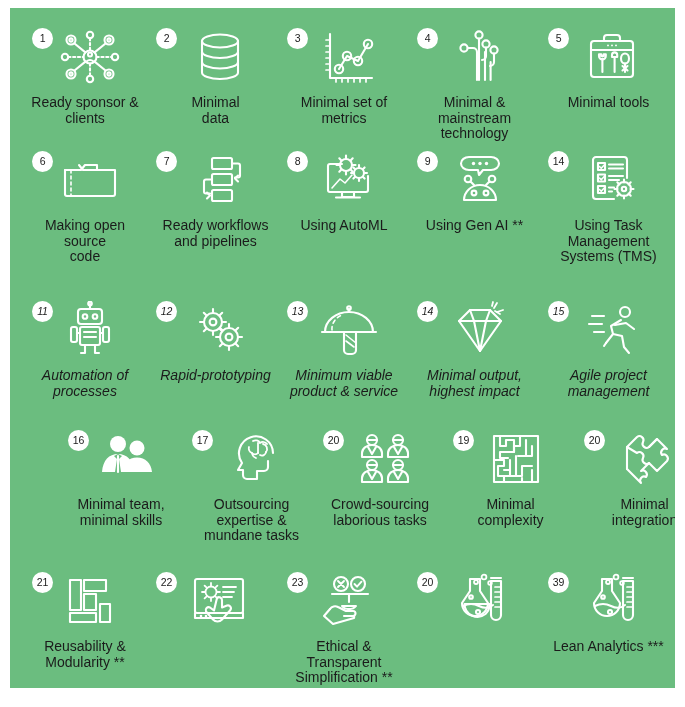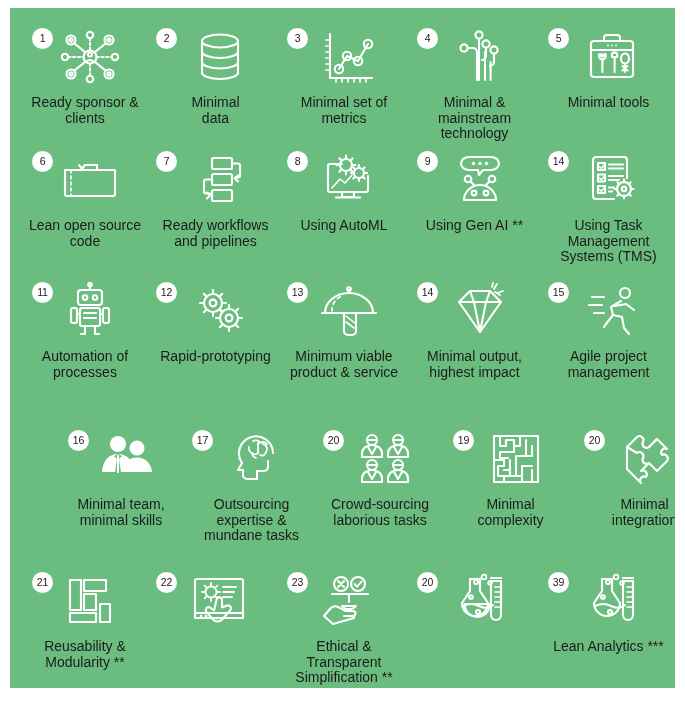--- a/index.html
+++ b/index.html
@@ -77,21 +77,21 @@
     font-size: 14px;
     line-height: 15.5px;
     font-family: "Liberation Sans", sans-serif;
     padding: 0 2px;
     white-space: pre-line;
   }
 
   
   #row-0 { top: 8px;   height: 123px; }
   #row-1 { top: 131px; height: 140px; }
-  #row-2 { top: 262px; height: 139px; }
+  #row-2 { top: 281px; height: 139px; font-style: italic; }
   #row-3 { top: 410px; height: 142px; padding-left: 36px; }
   #row-4 { top: 552px; height: 136px; }
 
   
   .c0 { width: 138px; }
   .c1 { width: 131px; }
   .c2 { width: 130px; }
   .c3 { width: 131px; }
   .c4 { width: 135px; }
 
@@ -261,21 +261,21 @@
         <span class="badge">6</span>
         <div class="icon-wrap">
           <svg width="62" height="52" viewBox="0 0 62 52">
             <g class="ico" stroke-width="2.2">
               <path d="M6 16 h16 l4 -5 h12 v5"></path>
               <path d="M6 16 v24 a2 2 0 0 0 2 2 h46 a2 2 0 0 0 2 -2 V16 H24 l-4 -5"></path>
               <path d="M12 16 v26" stroke-dasharray="3 3" stroke-width="1.6"></path>
             </g>
           </svg>
         </div>
-        <div class="cap">Lean open source
+        <div class="cap">Making open source
 code</div>
       </div>
 
       <div class="cell c1">
         <span class="badge">7</span>
         <div class="icon-wrap">
           <svg width="56" height="54" viewBox="0 0 56 54">
             <g class="ico" stroke-width="2.1">
               <rect x="20" y="5" width="20" height="11" rx="1.5"></rect>
               <rect x="20" y="21" width="20" height="11" rx="1.5"></rect>

